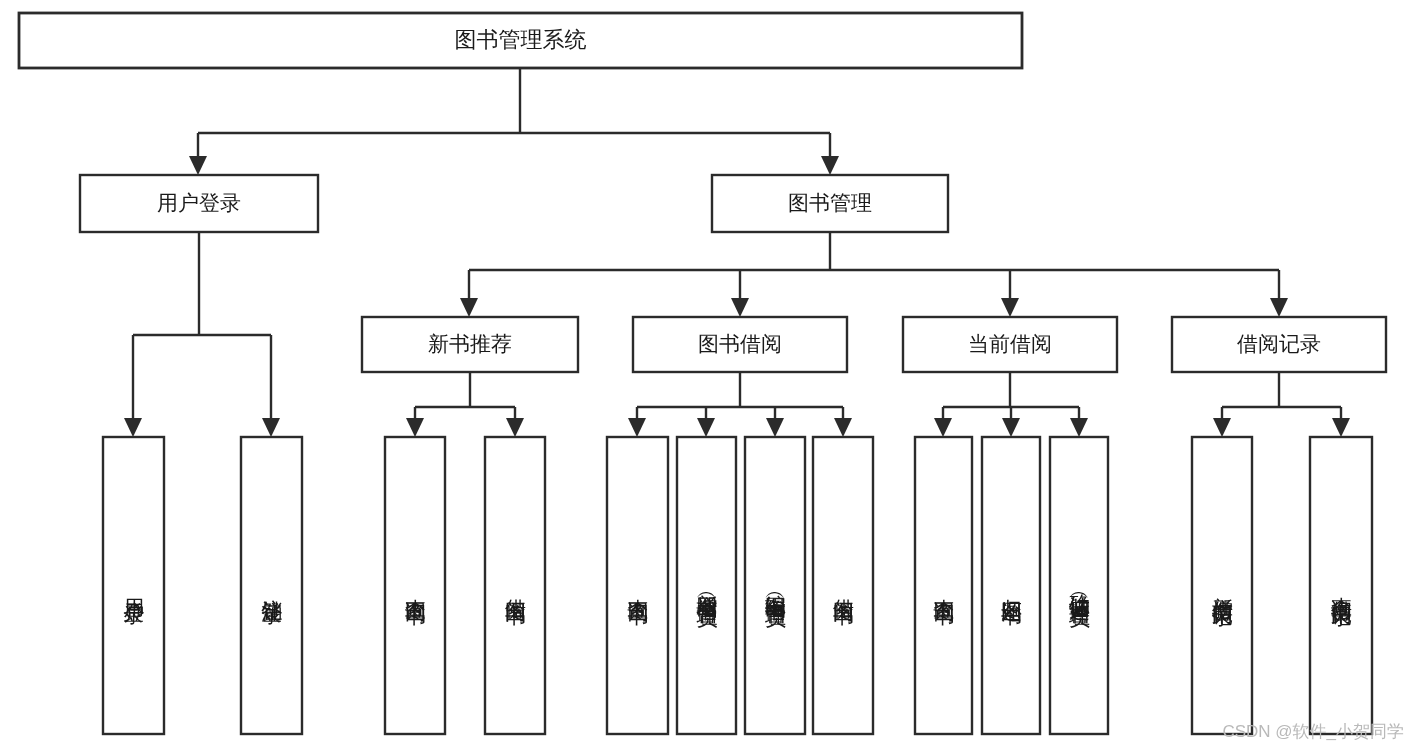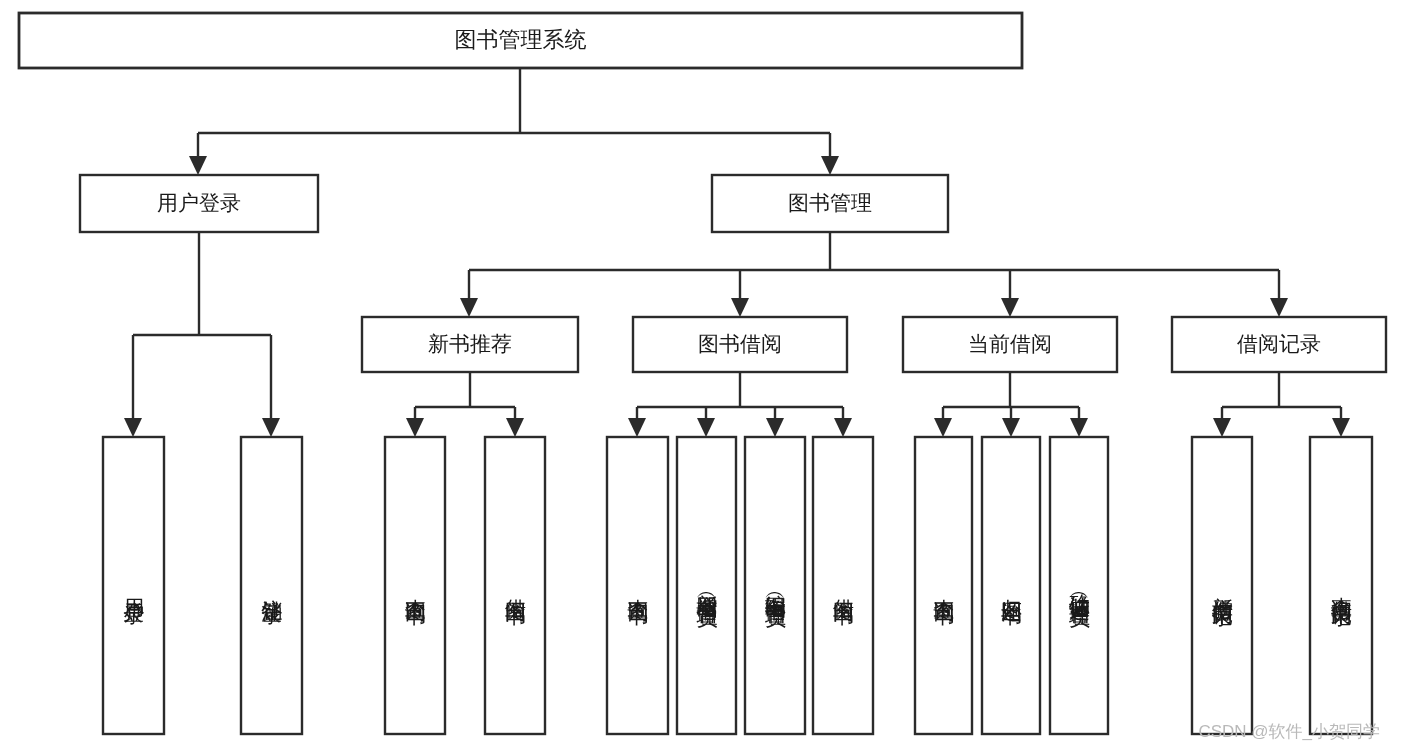--- a/index.html
+++ b/index.html
@@ -64,21 +64,21 @@
     font-family: "Liberation Sans", "DejaVu Sans", sans-serif;
     font-size: 21px;
     line-height: 1.18;
     letter-spacing: 2px;
     color: #1a1a1a;
     white-space: nowrap;
     pointer-events: none;
   }
   .watermark {
     position: absolute;
-    right: 25px;
+    right: 1px;
     bottom: 4px;
     font-family: "Liberation Sans", "DejaVu Sans", sans-serif;
     font-size: 17px;
     color: #b9b9b9;
     white-space: nowrap;
     user-select: none;
   }
 </style>
 </head>
 <body>

